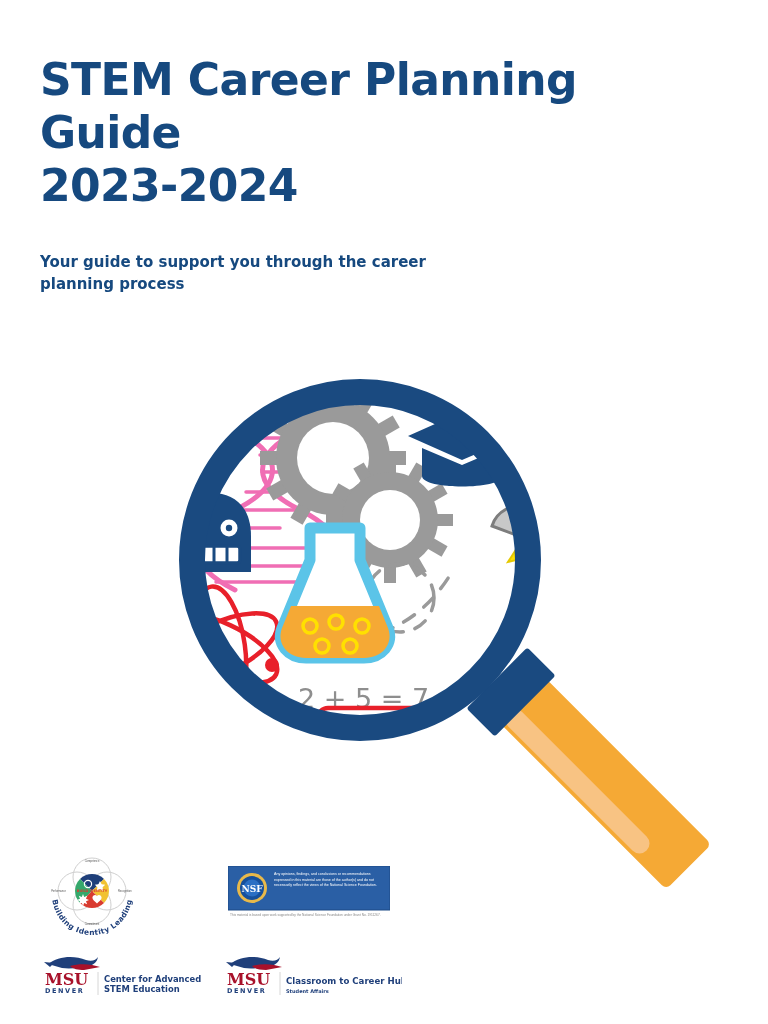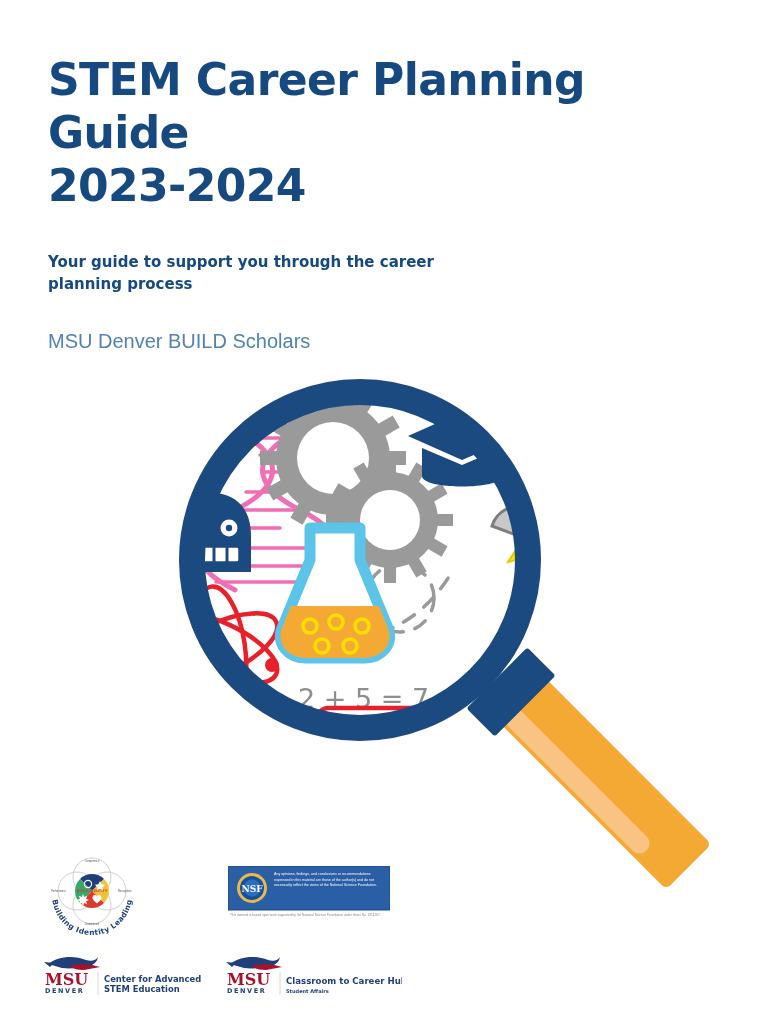--- a/index.html
+++ b/index.html
@@ -12,21 +12,21 @@
     height: 1024px;
     position: relative;
     overflow: hidden;
     font-family: "Liberation Sans", sans-serif;
     -webkit-font-smoothing: antialiased;
   }
 
   
   .header {
     position: absolute;
-    left: 48px;
+    left: 40px;
     top: 54px;
     width: 680px;
   }
   .doc-title {
     font-family: "DejaVu Sans", sans-serif;
     font-size: 44px;
     line-height: 1.20;
     font-weight: bold;
     color: #16497f;
     letter-spacing: -0.6px;
@@ -101,21 +101,20 @@
   .logo-build svg, .logo-nsf svg, .logo-case svg, .logo-c2hub svg { display:block; }
 </style>
 </head>
 <body>
 
 <div class="header">
   <h1 class="doc-title">STEM Career Planning Guide
 2023-2024</h1>
   <h2 class="doc-subtitle">Your guide to support you through the career
 planning process</h2>
-  <p class="doc-byline">MSU Denver BUILD Scholars</p>
 </div>
 
 <div class="illustration">
   <svg viewBox="0 0 620 540" width="620" height="540" xmlns="http://www.w3.org/2000/svg">
     <defs>
       <clipPath id="lensclip">
           <circle cx="210" cy="200" r="168"></circle>
         </clipPath>
     </defs>
 

